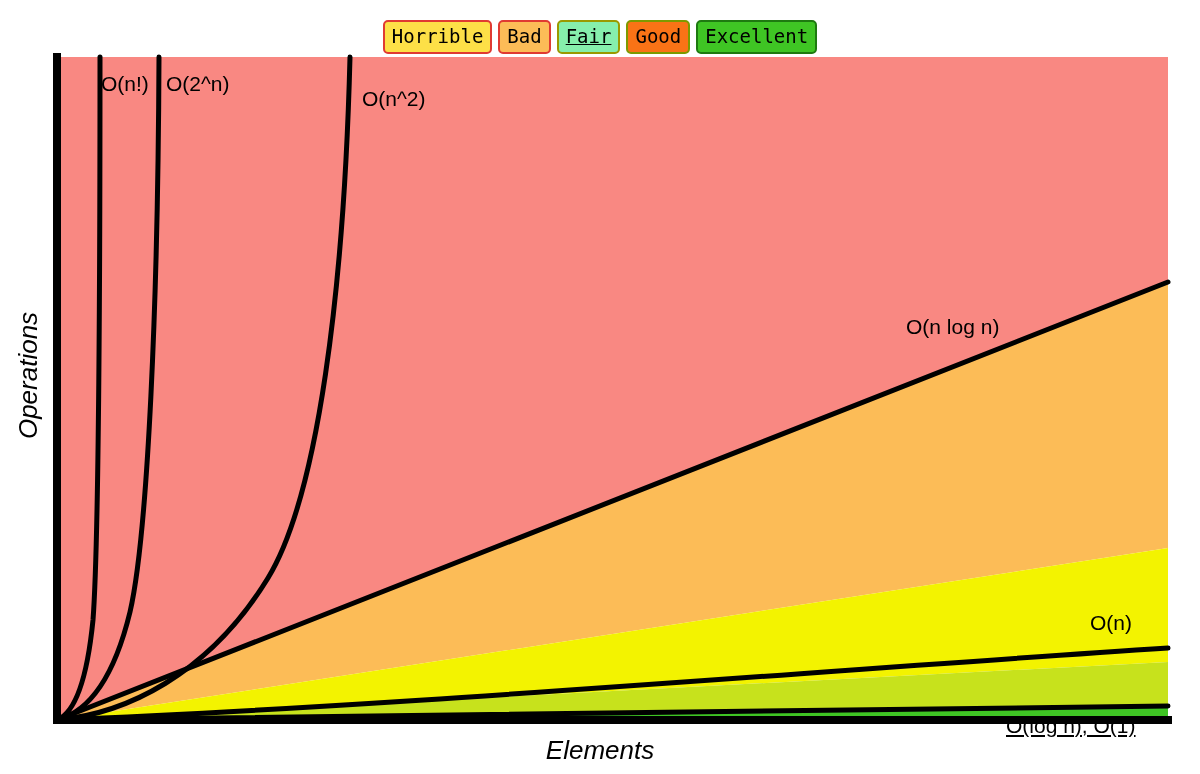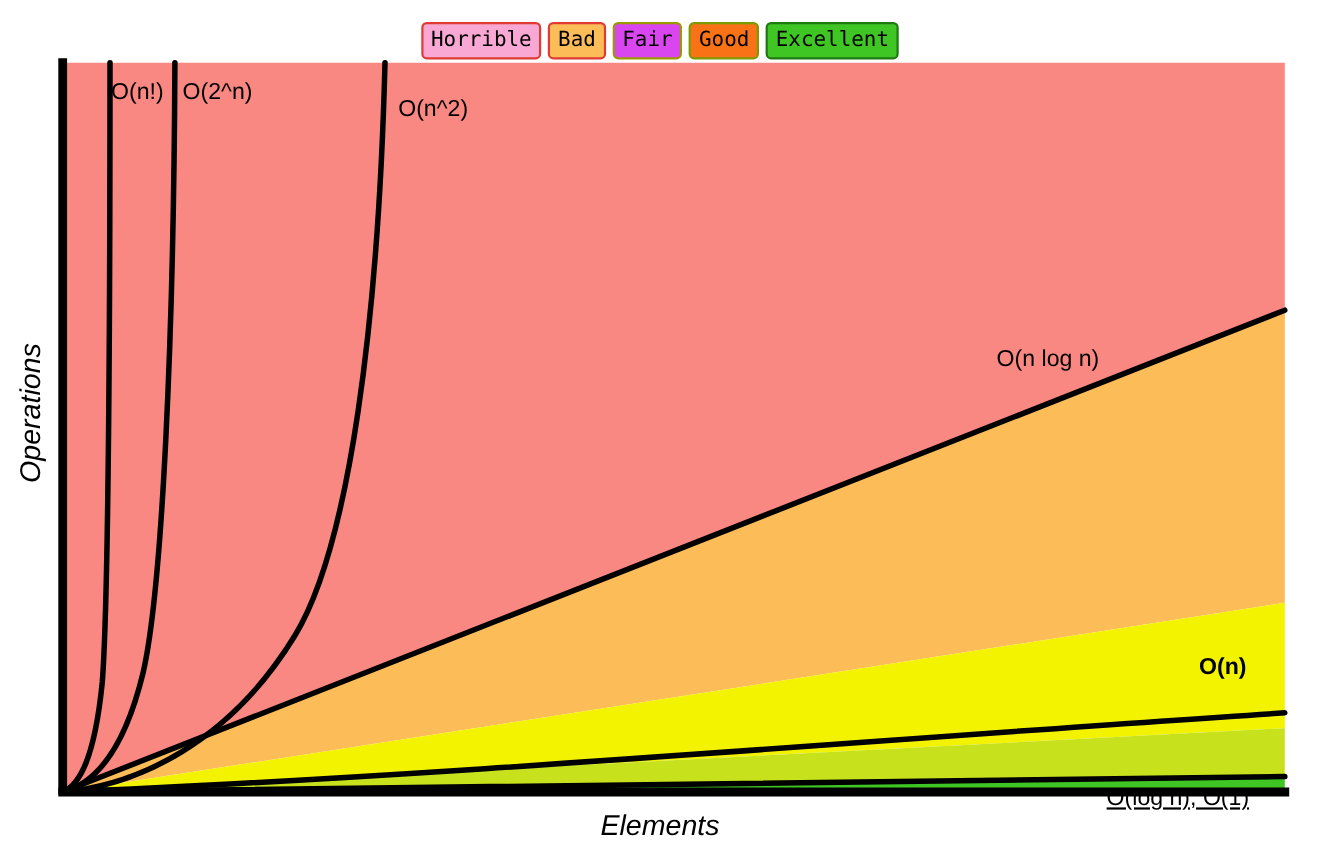--- a/index.html
+++ b/index.html
@@ -86,23 +86,23 @@
     font-family: "Liberation Sans", sans-serif;
     font-style: italic;
     font-size: 26px;
     color: #000000;
   }
 </style>
 </head>
 <body>
 
 <div id="legend">
-  <span class="legend-badge" style="background:#f9a8d4;border-color:#E03A32;">Horrible</span>
+  <span class="legend-badge" style="background:#fde047;border-color:#E03A32;">Horrible</span>
   <span class="legend-badge" style="background:#FCBC57;border-color:#E03A32;">Bad</span>
-  <span class="legend-badge" style="background:#d946ef;border-color:#9A9A00;">Fair</span>
+  <span class="legend-badge" style="background:#86efac;border-color:#9A9A00;text-decoration:underline;">Fair</span>
   <span class="legend-badge" style="background:#f97316;border-color:#7D9A00;">Good</span>
   <span class="legend-badge" style="background:#3FC524;border-color:#1E7A10;">Excellent</span>
 </div>
 
 <div id="plot-area">
 
   <svg id="plot-svg" width="1200" height="774" viewBox="0 0 1200 774">
 
     <path d="M 57,720 L 1168,282 L 1168,57 L 57,57 Z" fill="#F98882"></path>
 
@@ -127,19 +127,19 @@
     <path fill="none" stroke="#000000" stroke-width="5" stroke-linecap="round" d="M 57,720 L 1168,706"></path>
 
     <line x1="57" y1="53" x2="57" y2="722" stroke="#000000" stroke-width="8"></line>
     <line x1="53" y1="720" x2="1172" y2="720" stroke="#000000" stroke-width="8"></line>
   </svg>
 
   <span class="curve-label" style="left:101px; top:73px;">O(n!)</span>
   <span class="curve-label" style="left:166px; top:73px;">O(2^n)</span>
   <span class="curve-label" style="left:362px; top:88px;">O(n^2)</span>
   <span class="curve-label" style="left:906px; top:316px;">O(n log n)</span>
-  <span class="curve-label" style="left:1090px; top:596px;font-weight:bold;">O(n)</span>
+  <span class="curve-label" style="left:1090px; top:612px;">O(n)</span>
   <span class="curve-label" style="left:1006px; top:715px;text-decoration:underline;">O(log n), O(1)</span>
 
   <div id="y-axis-title">Operations</div>
   <div id="x-axis-title">Elements</div>
 
 </div>
 
 </body></html>

